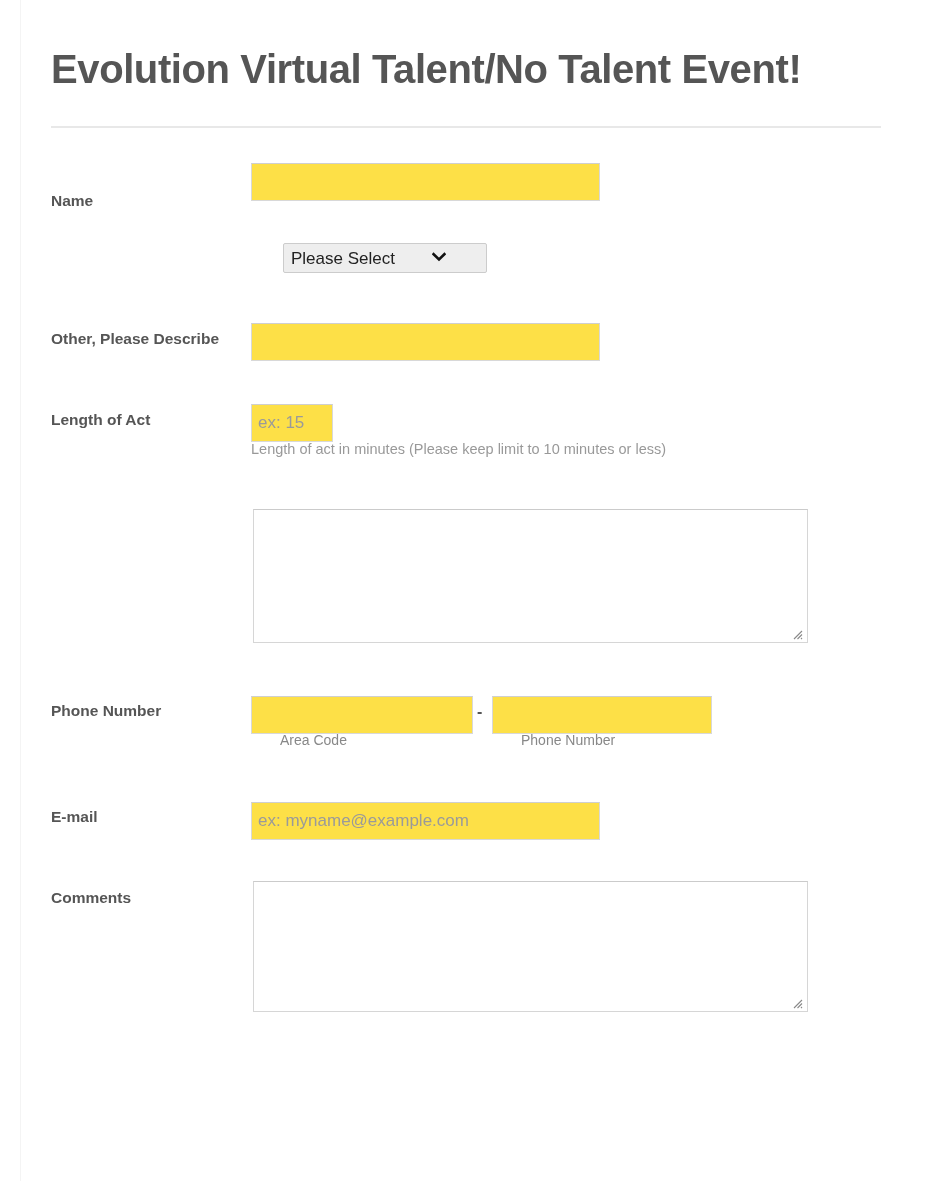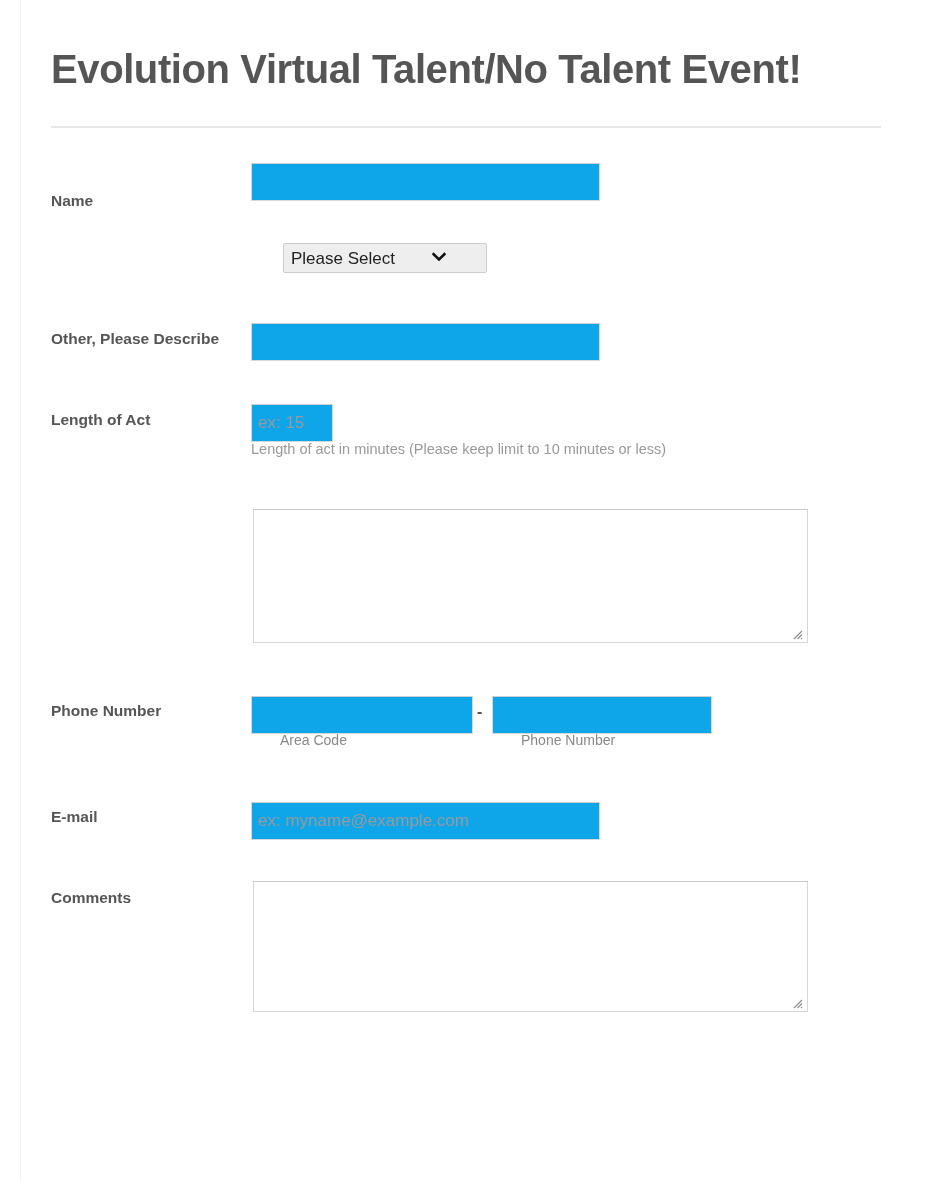--- a/index.html
+++ b/index.html
@@ -77,21 +77,21 @@
     color: #999999;
     line-height: 1.3;
     white-space: nowrap;
   }
 
   input.txt {
     position: absolute;
     height: 30px;
     border: 1px solid #d8d8d8;
     border-top-color: #cfcfcf;
-    background: #0ea5e9;
+    background: #fde047;
     font-family: "Liberation Sans", sans-serif;
     font-size: 17px;
     color: #333333;
     padding: 18px 6px;
     outline: none;
     border-radius: 0;
   }
   input.txt::placeholder {
     color: #9a9a9a;
     opacity: 1;

